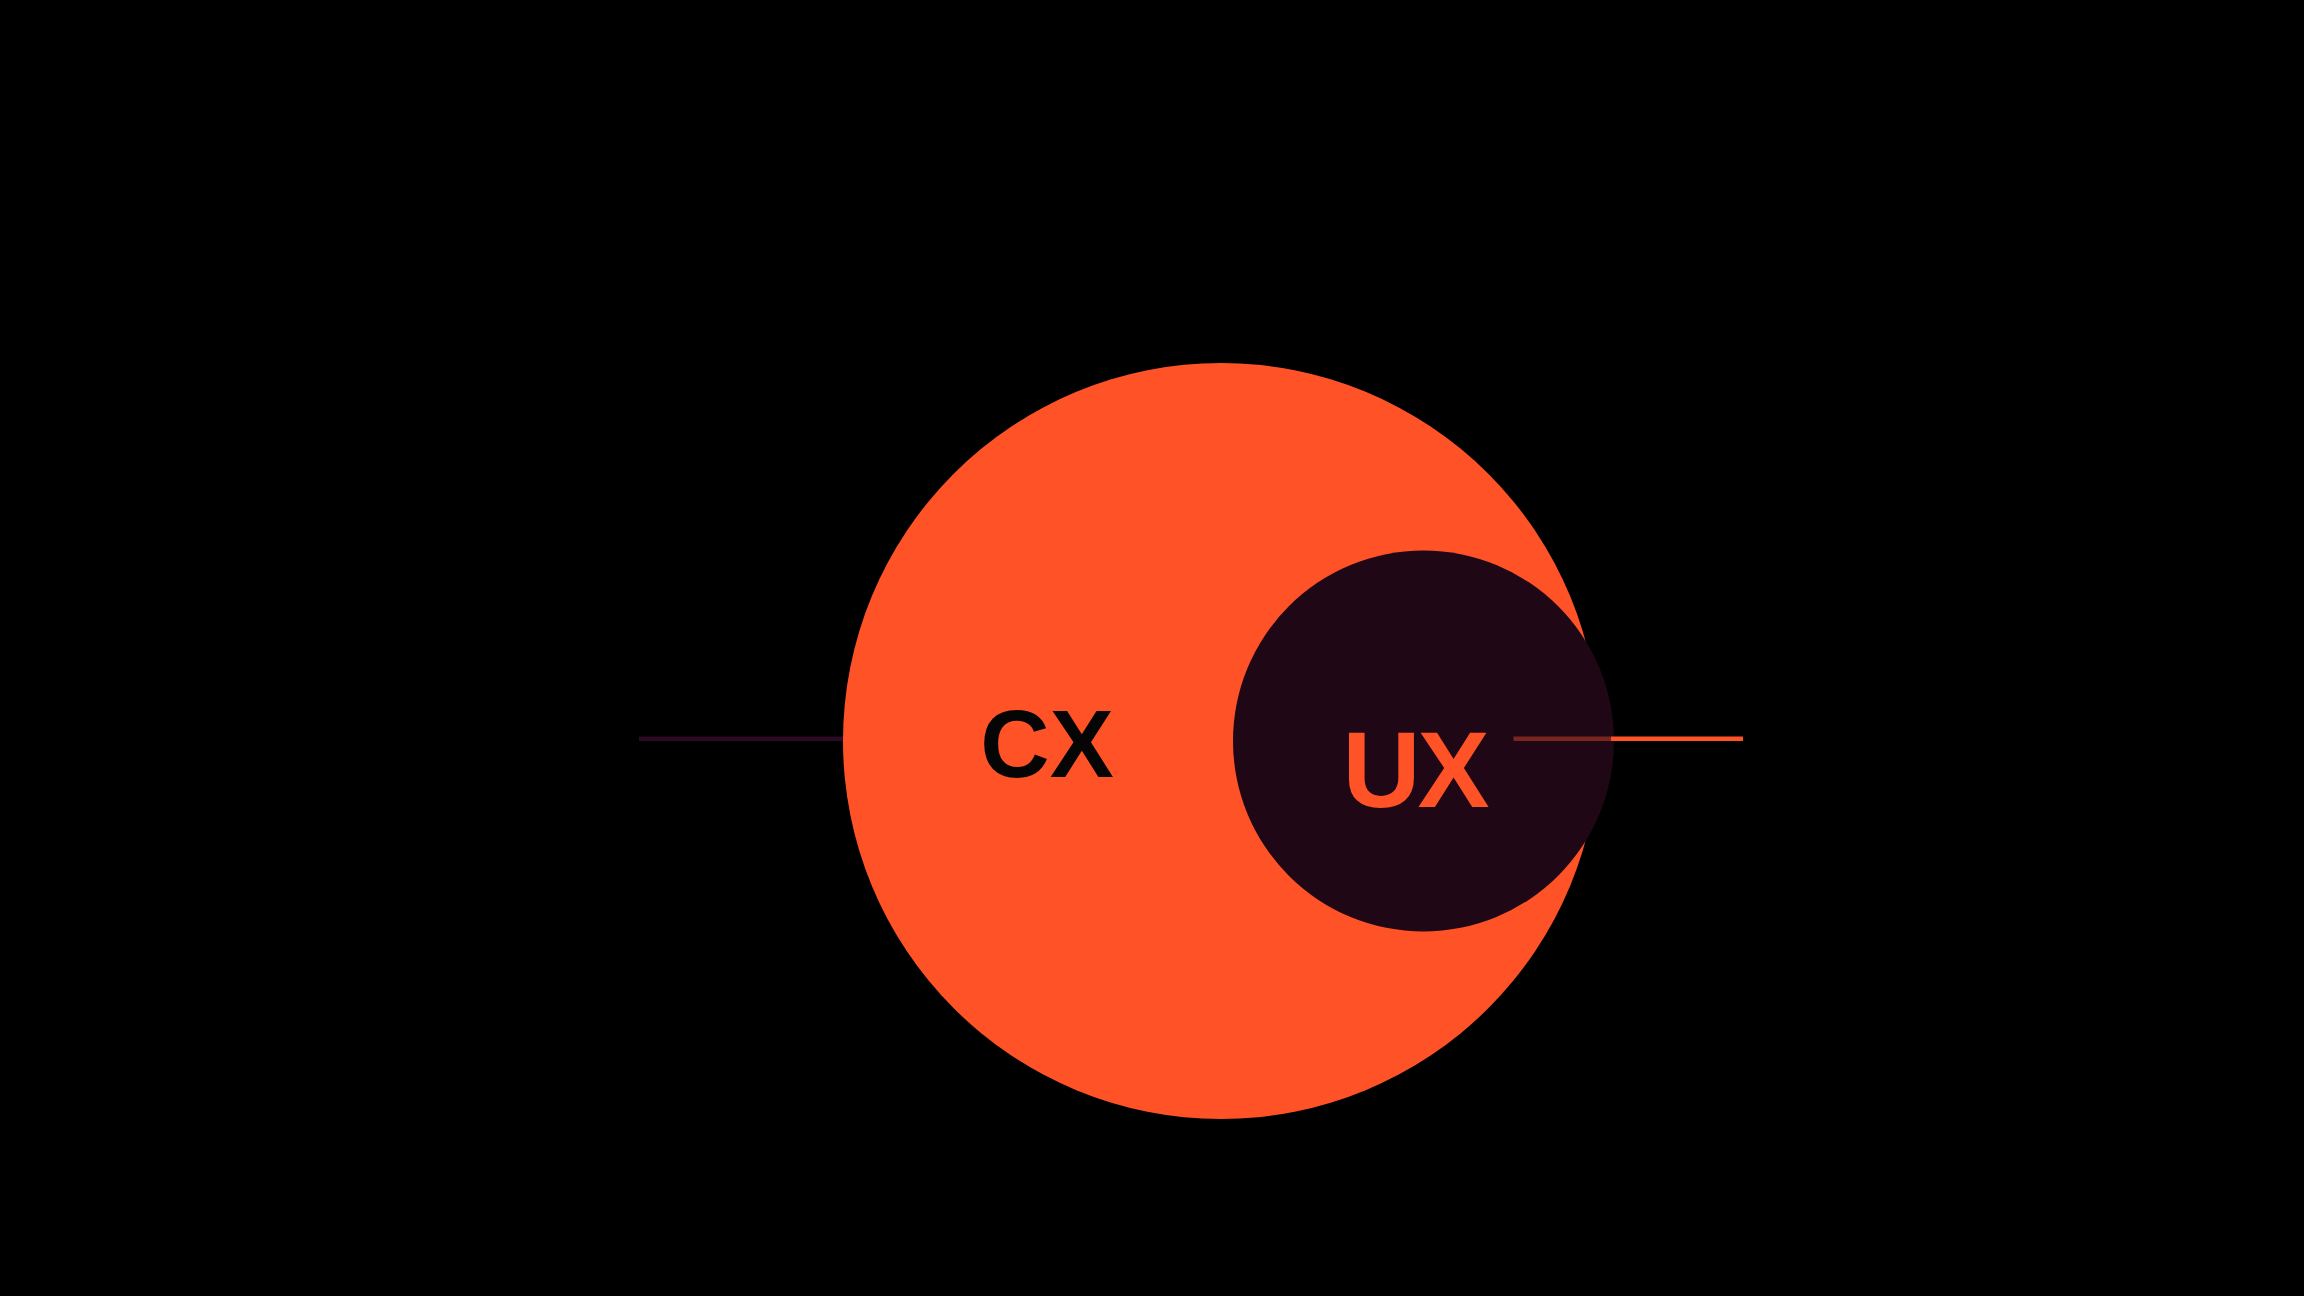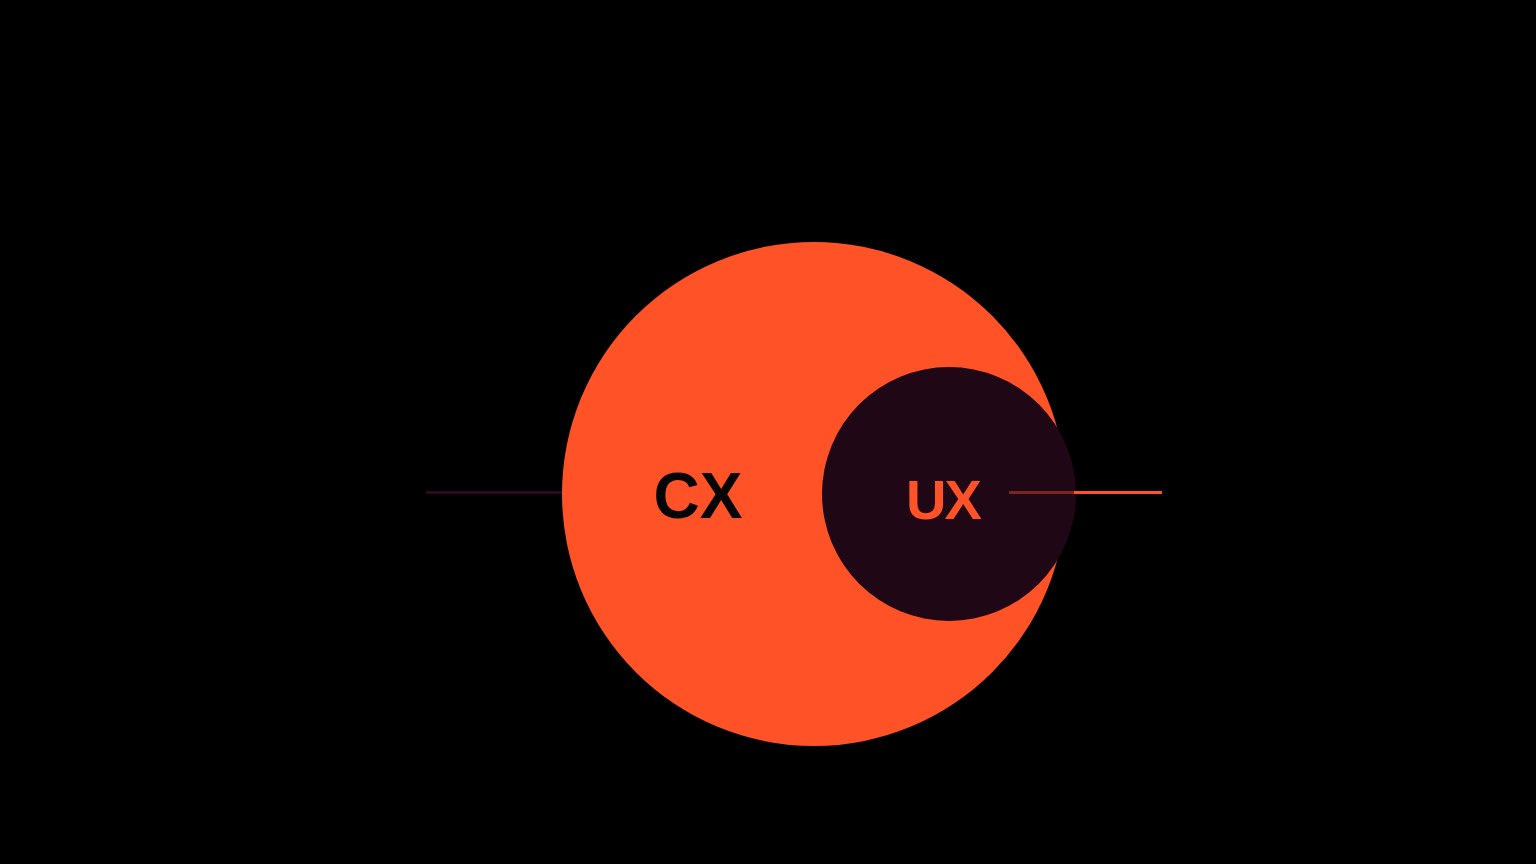--- a/index.html
+++ b/index.html
@@ -53,22 +53,22 @@
     user-select: none;
   }
   .label.outer-label {
     left: 634px;
     top: 432px;
     font-size: 64px;
     color: var(--outer-label-text);
   }
   .label.inner-label {
     left: 879px;
-    top: 436px;
-    font-size: 56px;
+    top: 450px;
+    font-size: 72px;
     letter-spacing: -2px;
     color: var(--inner-label-text);
   }
   .leader-line {
     position: absolute;
     top: 427px;
     height: 3px;
   }
   .leader-line.left-line {
     left: 362px;

